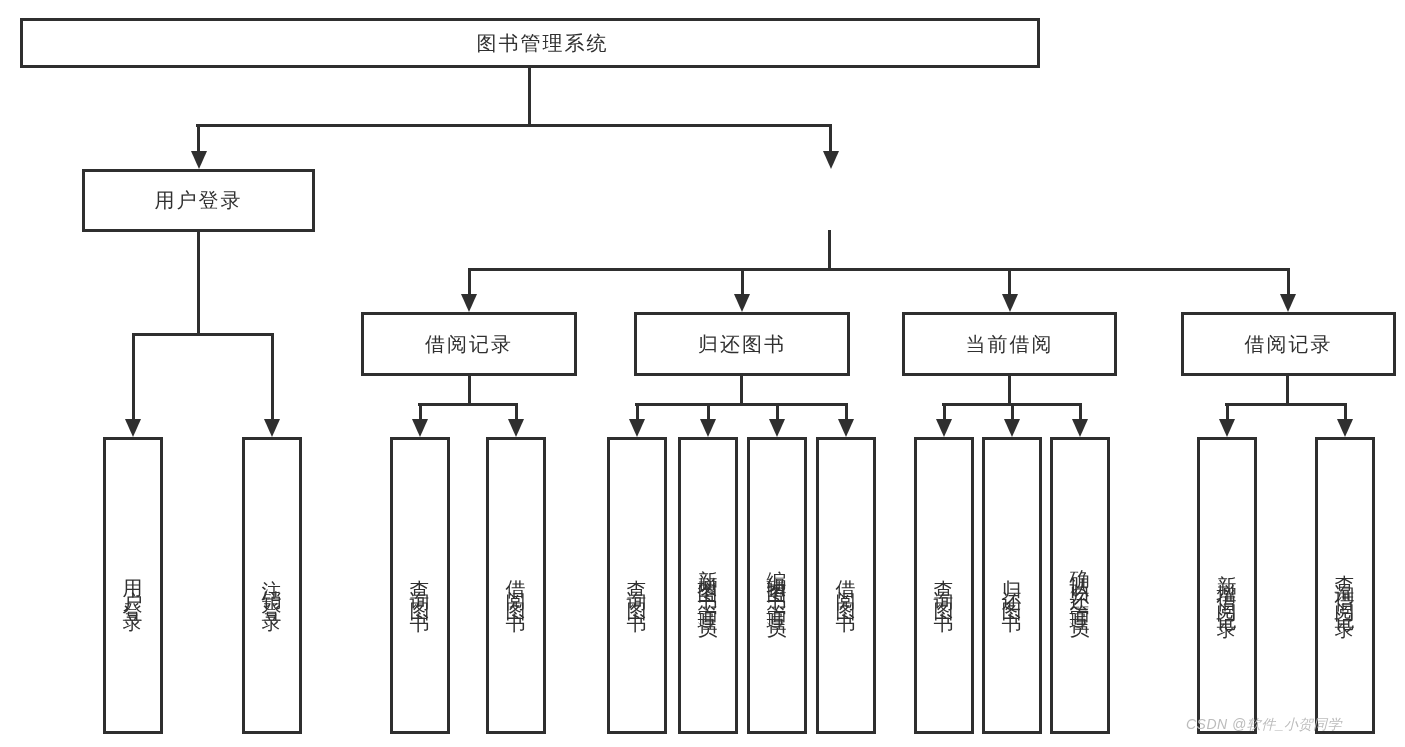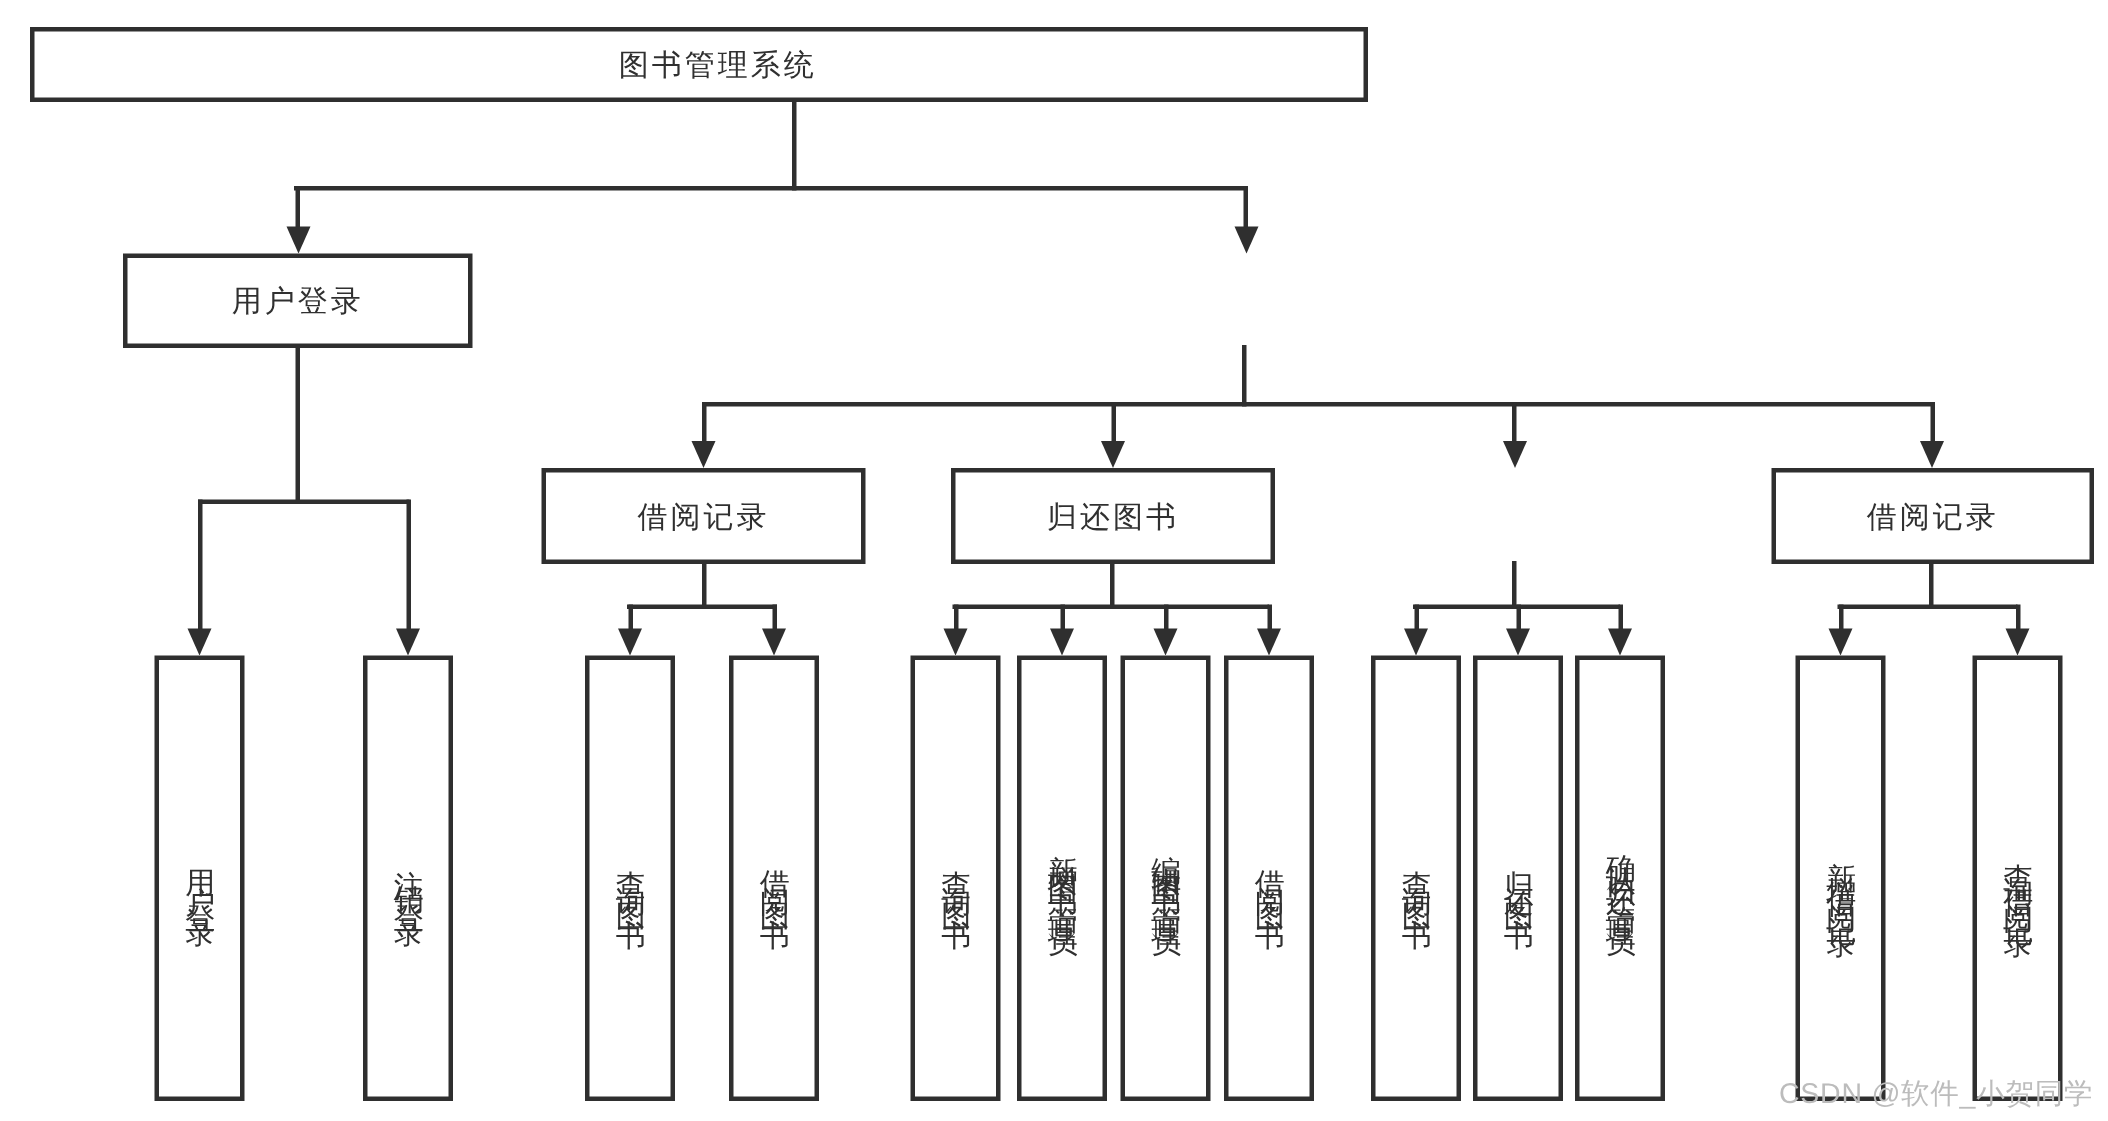--- a/index.html
+++ b/index.html
@@ -21,21 +21,21 @@
   .box{
     position:absolute;
     border:3px solid var(--line);
     background:#fff;
     box-sizing:border-box;
     display:flex;align-items:center;justify-content:center;
     font-size:20px;
     letter-spacing:2px;
     color:var(--text);
   }
-  .root-box{left:20px;top:18px;width:892px;height:50px;padding-left:25px;}
+  .root-box{left:20px;top:18px;width:1020px;height:50px;padding-left:25px;}
   .l2{top:169px;height:63px;}
   .l3{top:312px;height:64px;}
   .leaf{top:437px;width:60px;height:297px;}
   .vtext{
     writing-mode:vertical-rl;
     letter-spacing:11px;
     line-height:1;
     white-space:nowrap;
   }
   .ls9 .vtext{letter-spacing:9px;}
@@ -45,25 +45,26 @@
   .hline{position:absolute;height:3px;background:var(--line);}
   .tri{
     position:absolute;width:0;height:0;
     border-left:8px solid transparent;
     border-right:8px solid transparent;
     border-top:18px solid var(--line);
   }
   .watermark{
     position:absolute;
     left:1186px;top:716px;
-    font-size:19px;
+    font-size:14px;
     color:var(--watermark);
     letter-spacing:0.5px;
     z-index:10;
     white-space:nowrap;
+    font-style:italic;
   }
 </style>
 </head>
 <body>
 
 <div class="canvas">
 
   <div class="box root-box">
     <span>图书管理系统</span>
   </div>
@@ -95,20 +96,23 @@
   <div class="vline" style="left:1008px;top:268px;height:27px;"></div>
   <div class="tri" style="left:1002px;top:294px;"></div>
   <div class="vline" style="left:1287px;top:268px;height:27px;"></div>
   <div class="tri" style="left:1280px;top:294px;"></div>
 
   <div class="box l3" style="left:361px;width:216px;">
     <span>借阅记录</span>
   </div>
   <div class="box l3" style="left:634px;width:216px;">
     <span>归还图书</span>
+  </div>
+  <div class="box l3" style="left:902px;width:215px;">
+    <span>当前借阅</span>
   </div>
   <div class="box l3" style="left:1181px;width:215px;">
     <span>借阅记录</span>
   </div>
 
   <div class="vline" style="left:468px;top:374px;height:32px;"></div>
   <div class="vline" style="left:740px;top:374px;height:32px;"></div>
   <div class="vline" style="left:1008px;top:374px;height:32px;"></div>
   <div class="vline" style="left:1286px;top:374px;height:32px;"></div>
 

